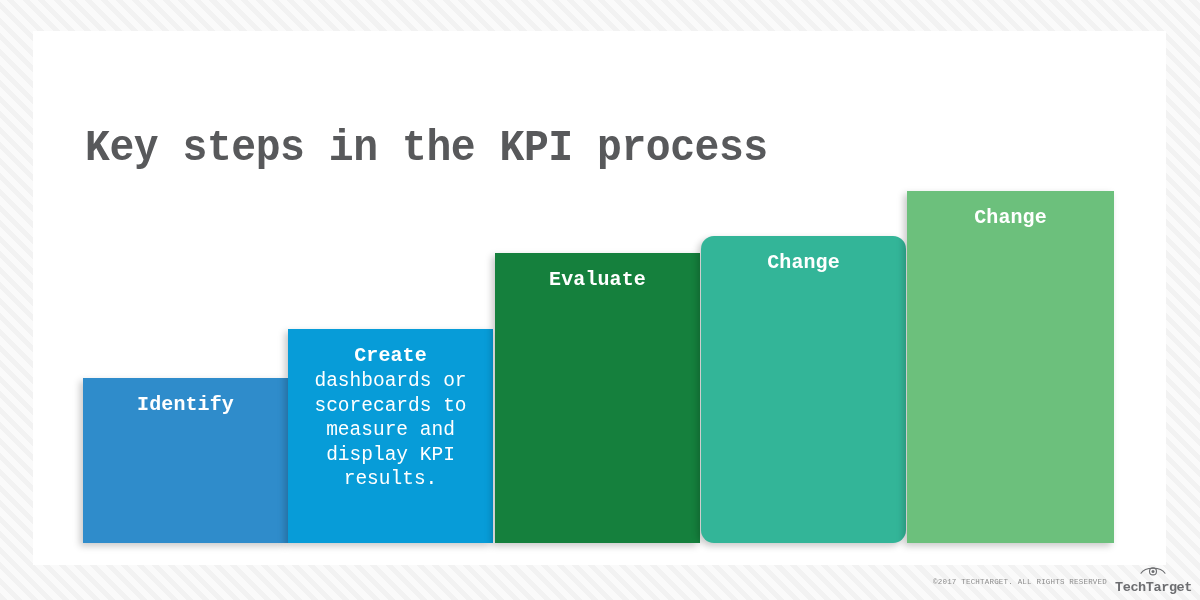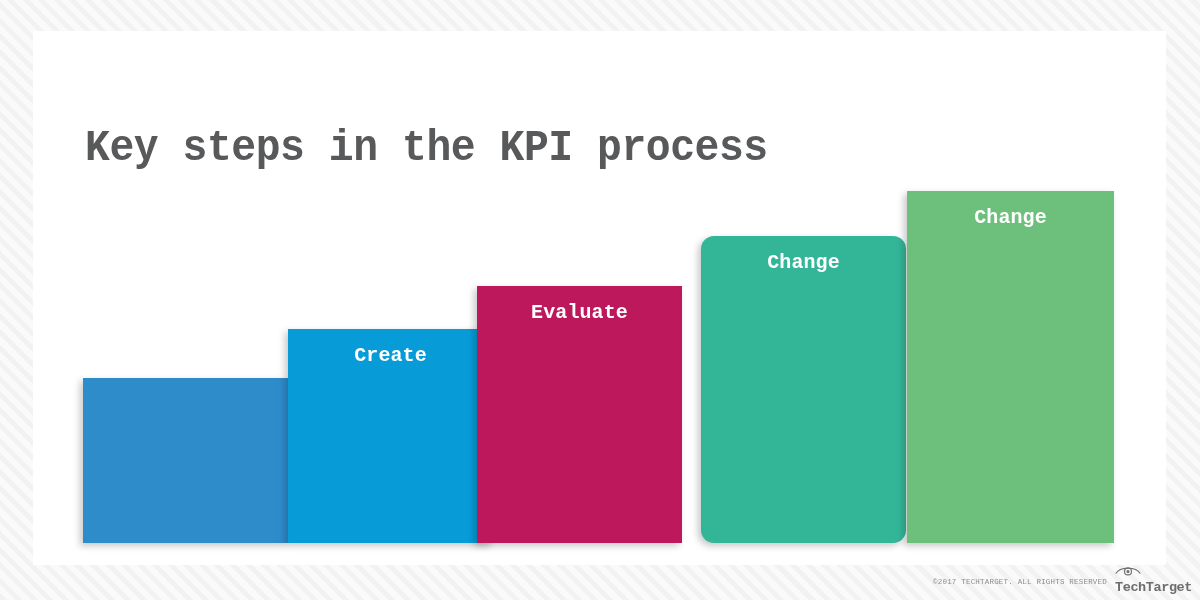--- a/index.html
+++ b/index.html
@@ -109,20 +109,21 @@
     font-size: 7.5px;
     color: #8d8d8d;
     letter-spacing: 0.2px;
     white-space: nowrap;
     transform: translateY(3px);
   }
 
   .tt-logo {
     display: flex;
     flex-direction: column;
+    align-items: center;
     line-height: 1;
   }
 
   .tt-eye {
     display: block;
     margin-bottom: 1px;
   }
 
   .tt-word {
     font-size: 13.5px;
@@ -137,27 +138,29 @@
 
 <div class="infographic-root">
 
   <div class="card">
 
     <h1 class="title" style="color: rgb(88, 89, 91);">Key steps in the KPI process</h1>
 
     <div class="steps">
 
       <div class="step" id="step-1" style="left: 50px; width: 205px; height: 165px; background-color: rgb(47, 140, 203);">
+        <span class="step-heading">Identify</span>
       </div>
 
       <div class="step" id="step-2" style="left: 255px; width: 205px; height: 214px; background-color: rgb(7, 156, 216); margin-top: 8px;">
         <span class="step-heading">Create</span>
+        <span class="step-body">dashboards or scorecards to measure and display KPI results.</span>
       </div>
 
-      <div class="step" id="step-3" style="left: 444px; width: 205px; height: 257px; background-color: #be185d;">
+      <div class="step" id="step-3" style="left: 462px; width: 205px; height: 290px; background-color: #15803d;">
         <span class="step-heading">Evaluate</span>
       </div>
 
       <div class="step" id="step-4" style="left: 668px; width: 205px; height: 307px; background-color: rgb(51, 181, 152); border-radius: 13px;">
         <span class="step-heading">Change</span>
       </div>
 
       <div class="step" id="step-5" style="left: 874px; width: 207px; height: 352px; background-color: rgb(108, 192, 124);">
         <span class="step-heading">Change</span>
       </div>

